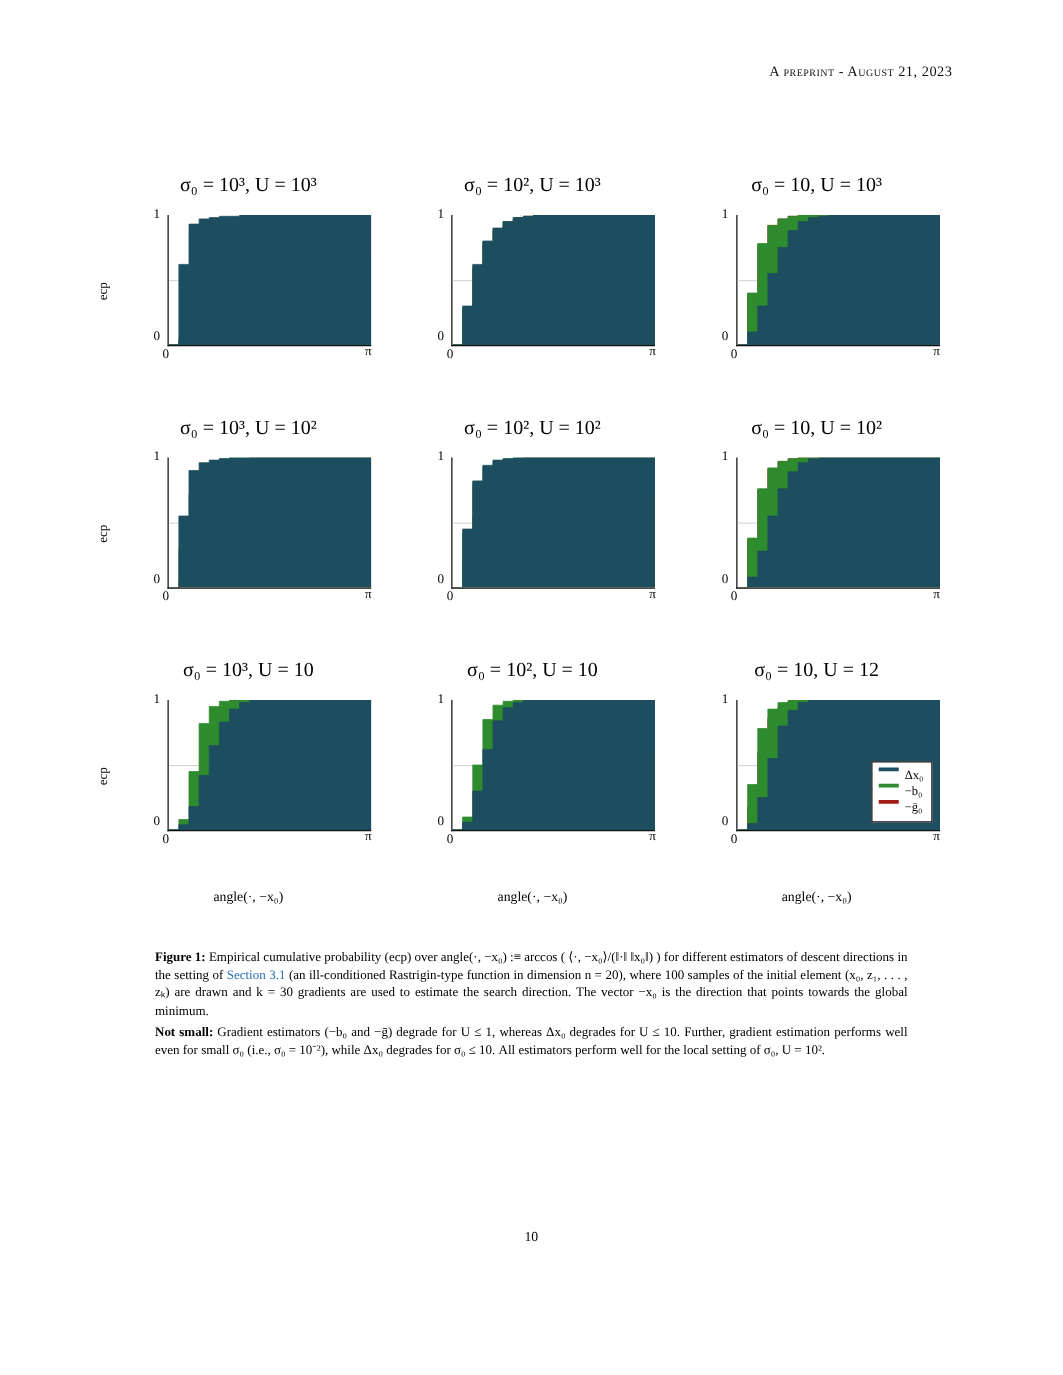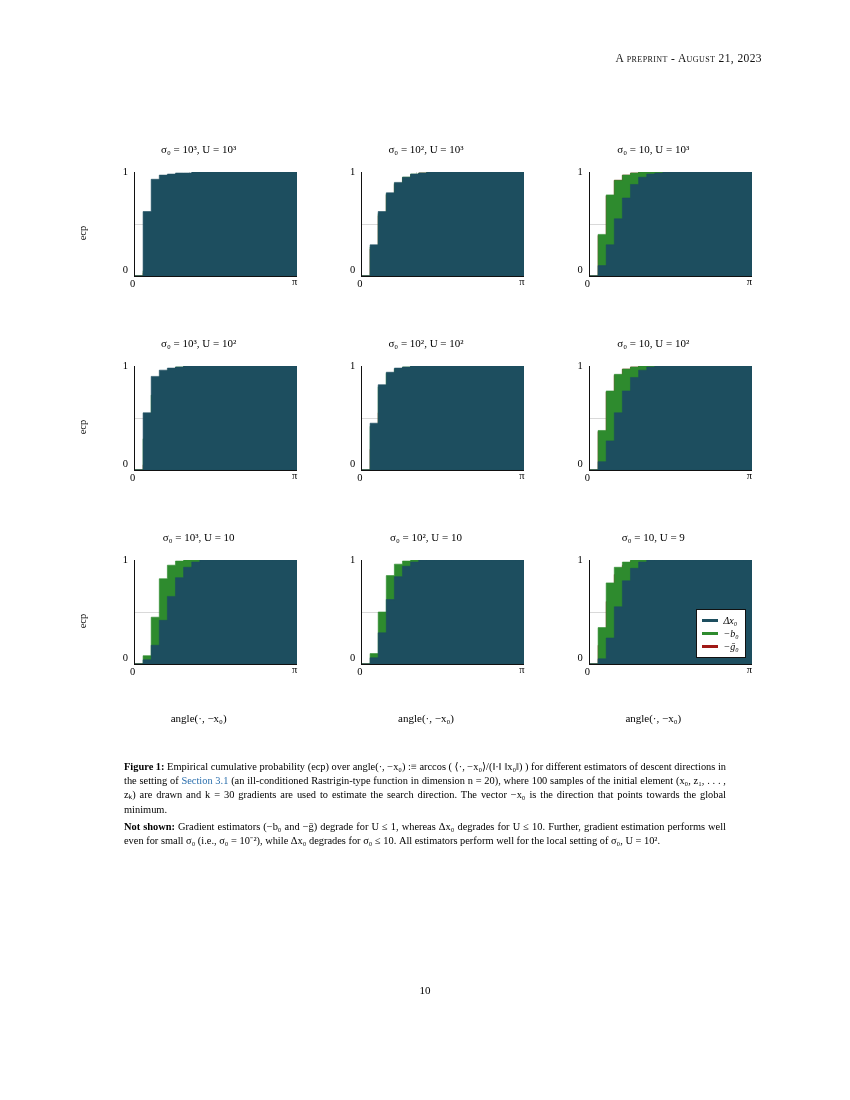--- a/index.html
+++ b/index.html
@@ -33,21 +33,21 @@
     grid-template-columns:repeat(3,1fr);
     grid-row-gap:18px;
     grid-column-gap:22px;
   }
   .cell{
     position:relative;
     height:176px;
   }
   .cell .title{
     text-align:center;
-    font-size:11px;
+    font-size:16px;
     height:18px;
     line-height:18px;
     font-family:"Liberation Serif", serif;
   }
   .plotwrap{
     position:relative;
     height:150px;
   }
   .ylab{
     position:absolute;
@@ -93,21 +93,21 @@
   .legend{
     position:absolute;
     right:6px;bottom:6px;
     background:#ffffff;
     border:1px solid #111;
     padding:4px 6px 4px 5px;
     font-size:10px;
     line-height:13px;
     z-index:5;
   }
-  .legend .row{display:flex;align-items:center;gap:5px;font-style:italic;}
+  .legend .row{display:flex;align-items:flex-start;gap:5px;}
   .legend .swatch{width:16px;height:3px;display:inline-block;}
   .xaxis-label{
     text-align:center;
     font-size:11px;
     margin-top:16px;
   }
   .caption{
     position:absolute;
     top:760px;left:124px;
     width:602px;
@@ -286,21 +286,21 @@
                 <path d="M 0,104 L 0.00,104.00 L 8.10,104.00 L 8.10,93.60 L 16.19,93.60 L 16.19,52.00 L 24.29,52.00 L 24.29,15.60 L 32.38,15.60 L 32.38,4.16 L 40.48,4.16 L 40.48,1.04 L 48.58,1.04 L 48.58,0.00 L 56.72,0.00 L 56.72,0.00 L 64.82,0.00 L 64.82,0.00 L 72.91,0.00 L 72.91,0.00 L 81.01,0.00 L 81.01,0.00 L 89.11,0.00 L 89.11,0.00 L 97.20,0.00 L 97.20,0.00 L 105.30,0.00 L 105.30,0.00 L 113.39,0.00 L 113.39,0.00 L 121.49,0.00 L 121.49,0.00 L 129.59,0.00 L 129.59,0.00 L 137.68,0.00 L 137.68,0.00 L 145.78,0.00 L 145.78,0.00 L 153.93,0.00 L 153.93,0.00 L 162.02,0.00 L 162.02,0.00 L 162,104 Z" fill="#2e8b2e" stroke="#2e8b2e" stroke-width="0.6"></path>
                 <path d="M 0,104 L 0.00,104.00 L 8.10,104.00 L 8.10,97.76 L 16.19,97.76 L 16.19,72.80 L 24.29,72.80 L 24.29,39.52 L 32.38,39.52 L 32.38,16.64 L 40.48,16.64 L 40.48,6.24 L 48.58,6.24 L 48.58,2.08 L 56.72,2.08 L 56.72,0.00 L 64.82,0.00 L 64.82,0.00 L 72.91,0.00 L 72.91,0.00 L 81.01,0.00 L 81.01,0.00 L 89.11,0.00 L 89.11,0.00 L 97.20,0.00 L 97.20,0.00 L 105.30,0.00 L 105.30,0.00 L 113.39,0.00 L 113.39,0.00 L 121.49,0.00 L 121.49,0.00 L 129.59,0.00 L 129.59,0.00 L 137.68,0.00 L 137.68,0.00 L 145.78,0.00 L 145.78,0.00 L 153.93,0.00 L 153.93,0.00 L 162.02,0.00 L 162.02,0.00 L 162,104 Z" fill="#1d4e5f" stroke="#1d4e5f" stroke-width="0.6"></path>
               </svg>
             </div>
             <div class="xtick left">0</div>
             <div class="xtick right">π</div>
           </div>
           <div class="xaxis-label">angle(·, −x₀)</div>
         </div>
         <div class="cell">
-          <div class="title">σ₀ = 10, U = 9</div>
+          <div class="title">σ₀ = 10, U = 12</div>
           <div class="plotwrap">
             <div class="ytick top">1</div>
             <div class="ytick bot">0</div>
             <div class="axes">
               <div class="gridline-v" style="left: 53.946px;"></div>
               <div class="gridline-v" style="left: 107.892px;"></div>
               <div class="gridline-h" style="top: 52px;"></div>
               <svg class="curve" viewBox="0 0 162 104" preserveAspectRatio="none">
                 <path d="M 0,104 L 0.00,104.00 L 8.10,104.00 L 8.10,85.28 L 16.19,85.28 L 16.19,41.60 L 24.29,41.60 L 24.29,14.56 L 32.38,14.56 L 32.38,5.20 L 40.48,5.20 L 40.48,1.04 L 48.58,1.04 L 48.58,0.00 L 56.72,0.00 L 56.72,0.00 L 64.82,0.00 L 64.82,0.00 L 72.91,0.00 L 72.91,0.00 L 81.01,0.00 L 81.01,0.00 L 89.11,0.00 L 89.11,0.00 L 97.20,0.00 L 97.20,0.00 L 105.30,0.00 L 105.30,0.00 L 113.39,0.00 L 113.39,0.00 L 121.49,0.00 L 121.49,0.00 L 129.59,0.00 L 129.59,0.00 L 137.68,0.00 L 137.68,0.00 L 145.78,0.00 L 145.78,0.00 L 153.93,0.00 L 153.93,0.00 L 162.02,0.00 L 162.02,0.00 L 162,104 Z" fill="#a01a16" stroke="#a01a16" stroke-width="0.6"></path>
                 <path d="M 0,104 L 0.00,104.00 L 8.10,104.00 L 8.10,67.60 L 16.19,67.60 L 16.19,22.88 L 24.29,22.88 L 24.29,7.28 L 32.38,7.28 L 32.38,2.08 L 40.48,2.08 L 40.48,0.00 L 48.58,0.00 L 48.58,0.00 L 56.72,0.00 L 56.72,0.00 L 64.82,0.00 L 64.82,0.00 L 72.91,0.00 L 72.91,0.00 L 81.01,0.00 L 81.01,0.00 L 89.11,0.00 L 89.11,0.00 L 97.20,0.00 L 97.20,0.00 L 105.30,0.00 L 105.30,0.00 L 113.39,0.00 L 113.39,0.00 L 121.49,0.00 L 121.49,0.00 L 129.59,0.00 L 129.59,0.00 L 137.68,0.00 L 137.68,0.00 L 145.78,0.00 L 145.78,0.00 L 153.93,0.00 L 153.93,0.00 L 162.02,0.00 L 162.02,0.00 L 162,104 Z" fill="#2e8b2e" stroke="#2e8b2e" stroke-width="0.6"></path>
@@ -327,18 +327,18 @@
           <div class="xaxis-label">angle(·, −x₀)</div>
         </div>
       </div>
   </div>
 
   <div class="caption">
     <p>
       <b>Figure 1:</b><span> Empirical cumulative probability (ecp) over angle(·, −x₀) :≡ arccos ( ⟨·, −x₀⟩/(‖·‖ ‖x₀‖) ) for different estimators of descent directions in the setting of </span><span class="lnk">Section 3.1</span><span> (an ill-conditioned Rastrigin-type function in dimension n = 20), where 100 samples of the initial element (x₀, z₁, . . . , zₖ) are drawn and k = 30 gradients are used to estimate the search direction. The vector −x₀ is the direction that points towards the global minimum.</span>
     </p>
     <p>
-      <b>Not shown:</b><span> Gradient estimators (−b₀ and −ḡ) degrade for U ≤ 1, whereas Δx₀ degrades for U ≤ 10. Further, gradient estimation performs well even for small σ₀ (i.e., σ₀ = 10⁻²), while Δx₀ degrades for σ₀ ≤ 10. All estimators perform well for the local setting of σ₀, U = 10².</span>
+      <b>Not small:</b><span> Gradient estimators (−b₀ and −ḡ) degrade for U ≤ 1, whereas Δx₀ degrades for U ≤ 10. Further, gradient estimation performs well even for small σ₀ (i.e., σ₀ = 10⁻²), while Δx₀ degrades for σ₀ ≤ 10. All estimators perform well for the local setting of σ₀, U = 10².</span>
     </p>
   </div>
 
   <div class="folio">10</div>
 </div>
 
 </body></html>

